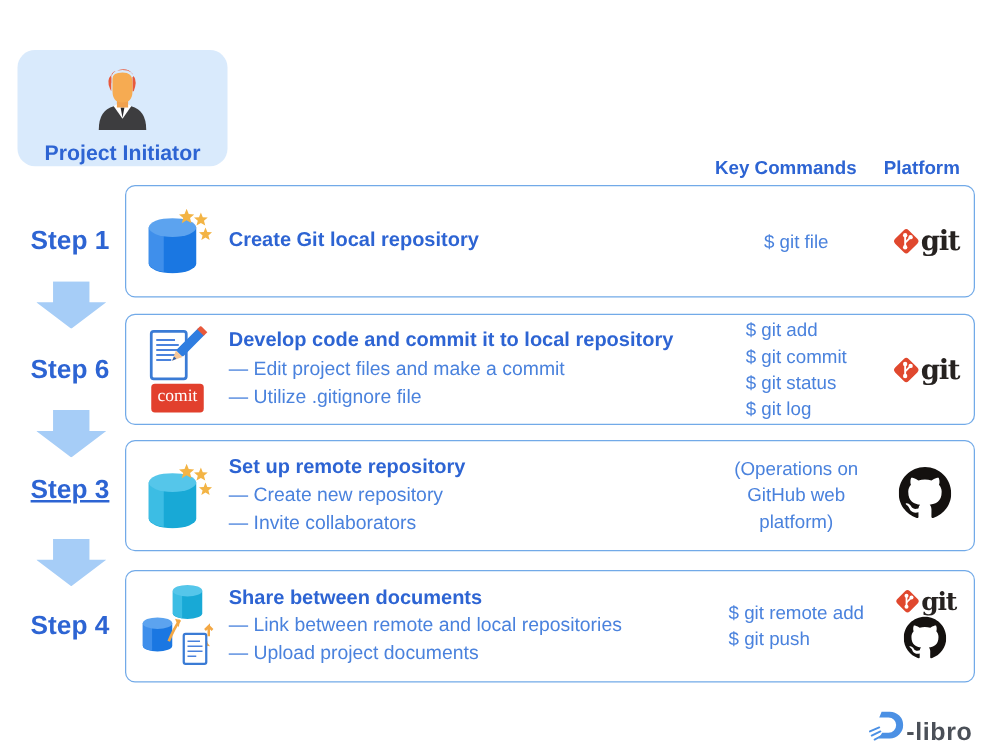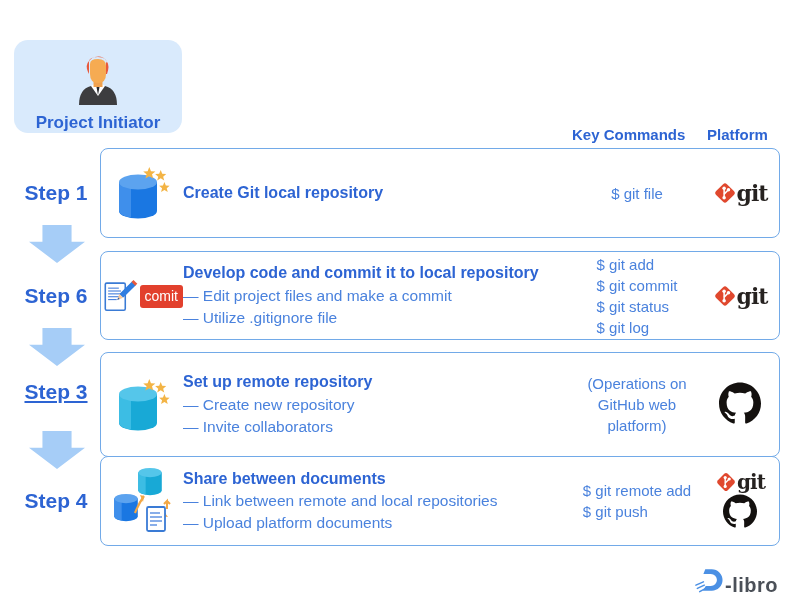--- a/index.html
+++ b/index.html
@@ -31,23 +31,23 @@
   }
   .arr-0 { top:225px; } .arr-1 { top:328px; } .arr-2 { top:431px; }
   
   .step-box {
     position:absolute; left:100px; width:680px;
     border:1.5px solid #72aae8; border-radius:8px; background:#ffffff;
     display:flex; align-items:center;
   }
   .box-0 { top:148px; height:90px; }
   .box-1 { top:251px; height:89px; }
-  .box-2 { top:352px; height:105px; }
+  .box-2 { top:352px; height:89px; }
   .box-3 { top:456px; height:90px; }
-  .icon-zone { width:82px; display:flex; align-items:center; justify-content:center; flex-shrink:0; }
+  .icon-zone { width:82px; display:flex; flex-direction:column; align-items:center; justify-content:center; flex-shrink:0;font-family:Liberation Serif, serif; }
   .text-zone { flex:1; padding-right:2px; color:#4a82dd; font-size:15.5px; line-height:1.42; }
   .box-title { color:#2d64d3; font-weight:bold; font-size:16px; }
   .cmd-zone {
     width:140px; flex-shrink:0; display:flex; flex-direction:column;
     align-items:center; justify-content:center;
     color:#4a82dd; font-size:15px; line-height:1.4;
   }
   .cmd-block { display:flex; flex-direction:column; align-items:flex-start; }
   .cmd-center { text-align:center; }
   .platform-zone {
@@ -266,21 +266,21 @@
           <line x1="41" y1="52" x2="53" y2="52"></line>
           <line x1="41" y1="56" x2="53" y2="56"></line>
           <line x1="41" y1="60" x2="48" y2="60"></line>
         </g>
         <path d="M58 44 L58 36 L55 39 M58 36 L61 39" stroke="#f3a845" stroke-width="2" fill="none"></path>
       </svg>
     </div>
     <div class="text-zone">
       <div class="box-title">Share between documents</div>
       <div>— Link between remote and local repositories</div>
-      <div>— Upload platform documents</div>
+      <div>— Upload project documents</div>
     </div>
     <div class="cmd-zone">
       <div class="cmd-block">
         <div>$ git remote add</div>
         <div>$ git push</div>
       </div>
     </div>
     <div class="platform-zone">
       <span class="git-logo small">
         <svg width="22" height="22" viewBox="0 0 22 22">

